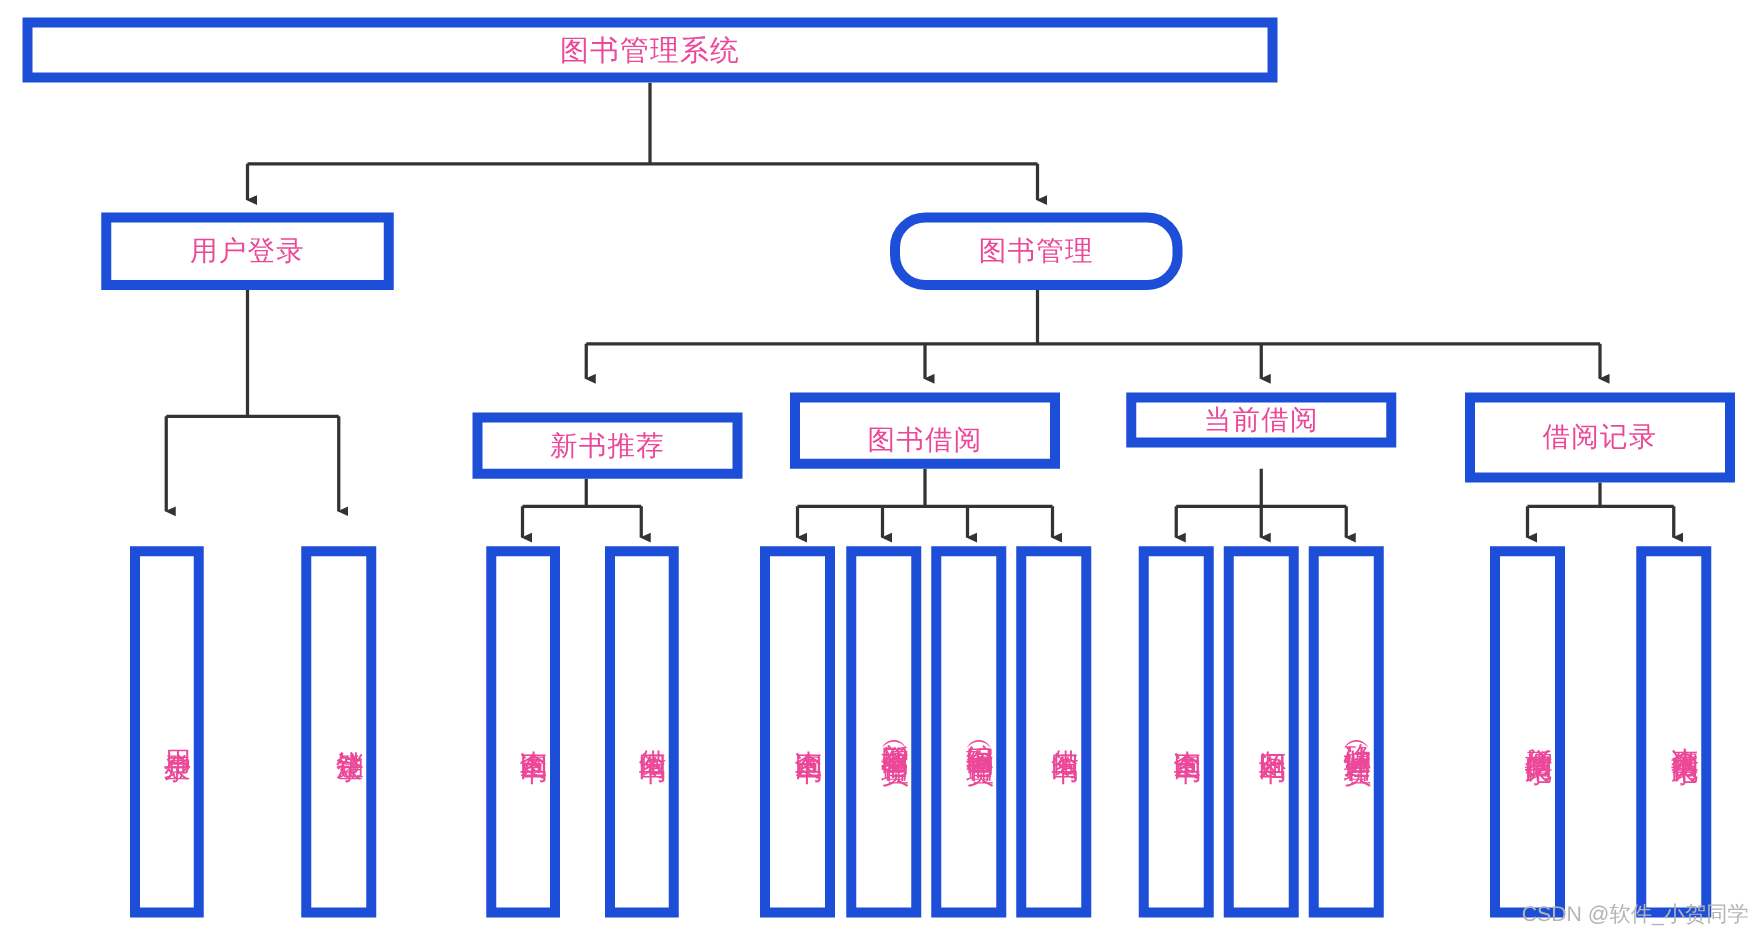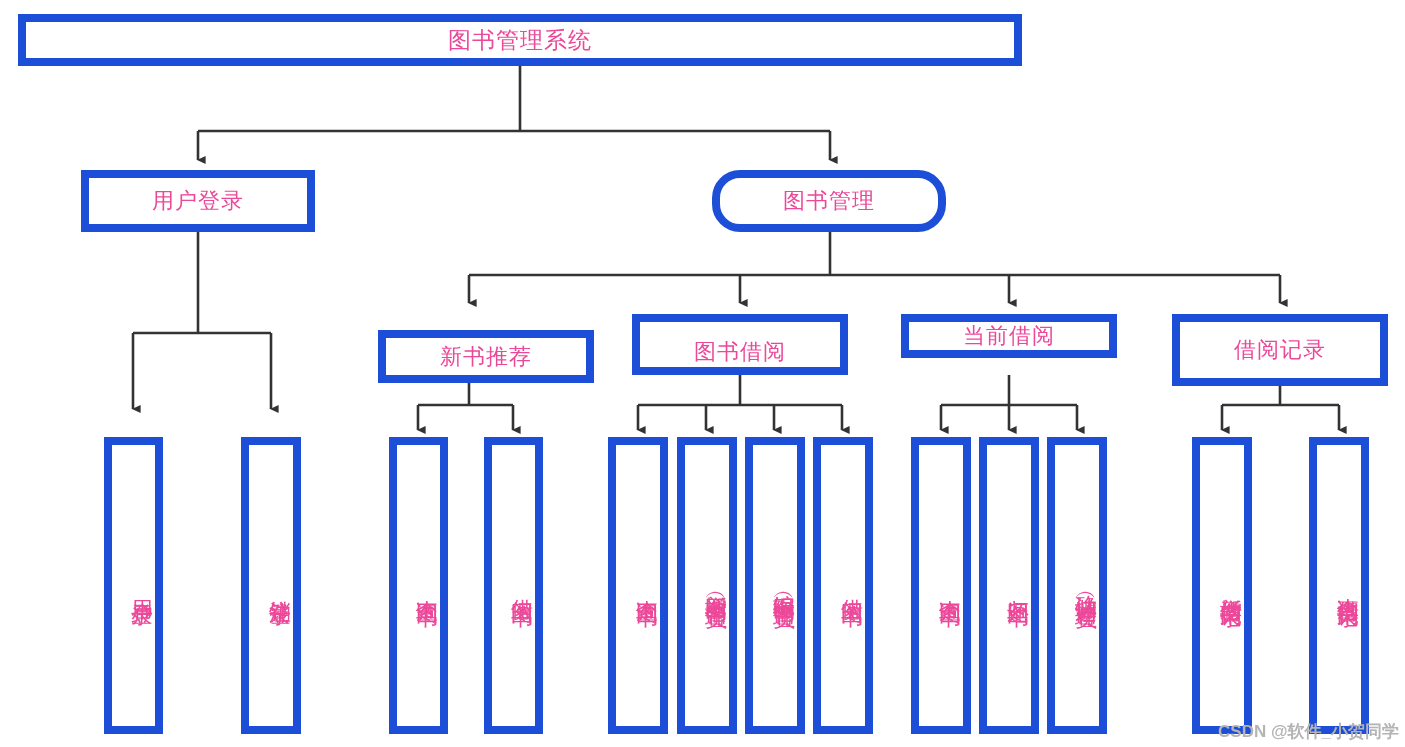--- a/index.html
+++ b/index.html
@@ -64,21 +64,20 @@
   }
   #watermark {
     position: absolute;
     right: 6px;
     bottom: 4px;
     font-size: 17px;
     color: #b4b4b4;
     white-space: nowrap;
     z-index: 5;
     font-family: "Liberation Sans", "DejaVu Sans", sans-serif;
-    font-weight: bold;
   }
 </style>
 </head>
 <body>
 
 <div id="diagram-root">
 
   <svg id="connector-layer" viewBox="0 0 1405 747" width="1405" height="747" xmlns="http://www.w3.org/2000/svg">
     <defs>
       <marker id="arrowhead" markerWidth="9" markerHeight="9" refX="4.2" refY="7.6" orient="auto" markerUnits="userSpaceOnUse">

